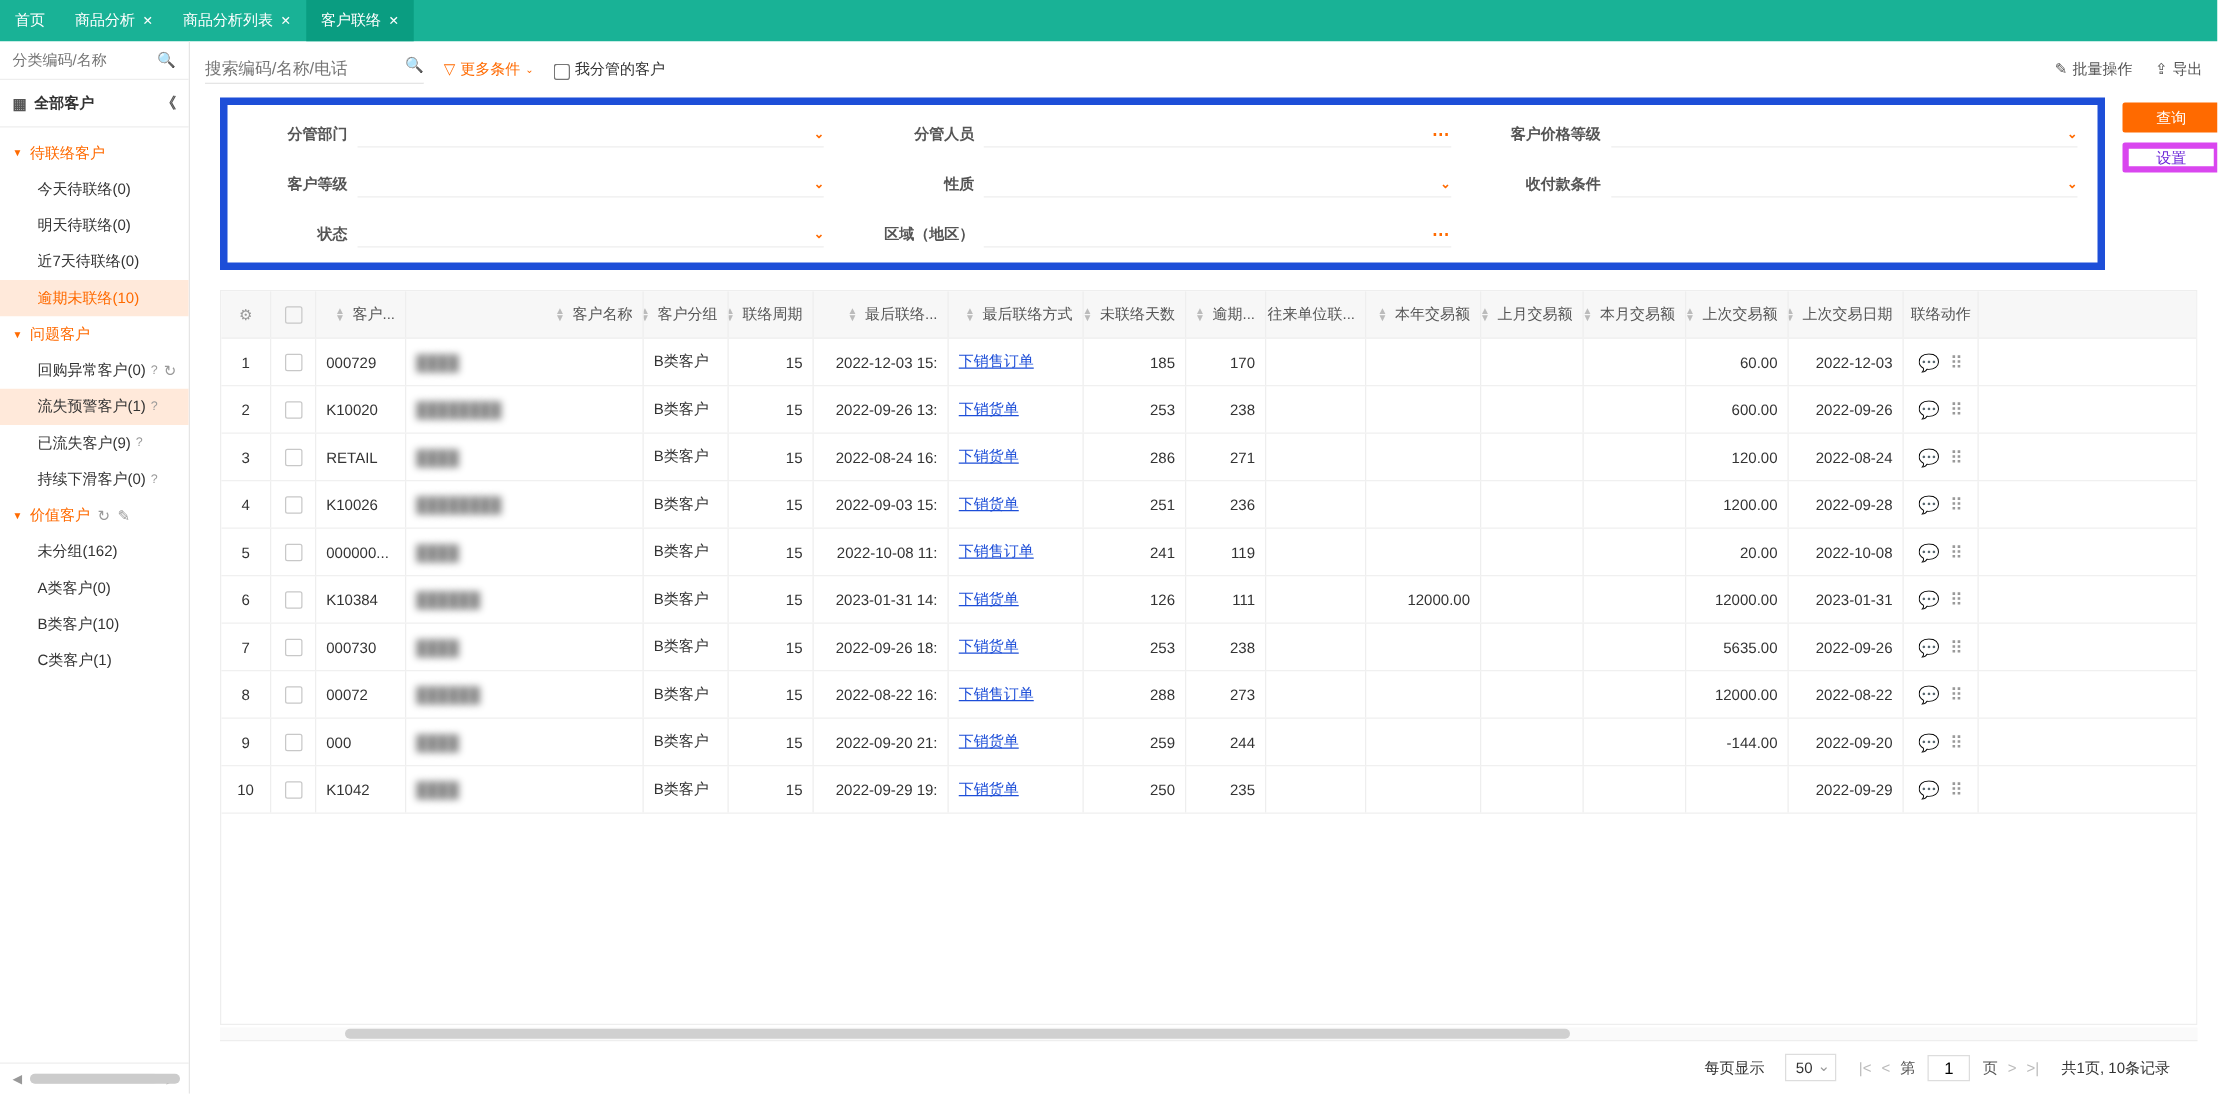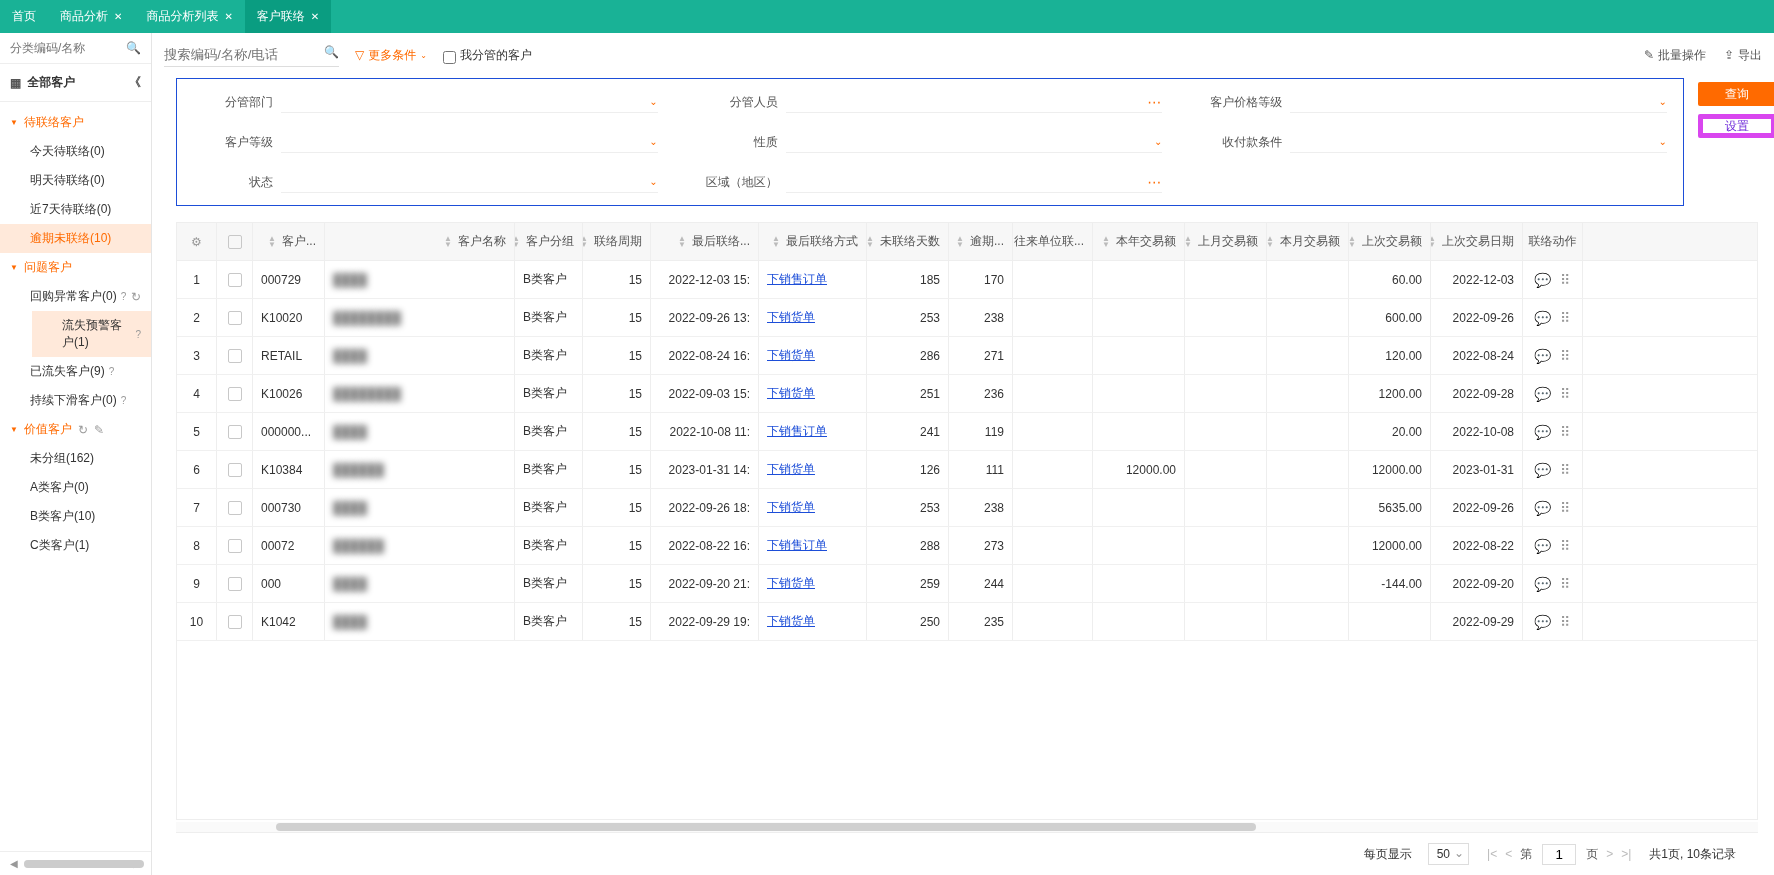--- a/index.html
+++ b/index.html
@@ -14,39 +14,39 @@
     .sb-search input { width: 100%; border: none; outline: none; font-size: 12px; color: #bbb; }
     .sb-search .mag { position: absolute; right: 10px; top: 8px; color: #ff6a00; }
     .sb-header { display: flex; align-items: center; padding: 10px 10px; font-weight: bold; border-bottom: 1px solid #eee; }
     .sb-header .collapse { margin-left: auto; font-size: 12px; color: #555; cursor: pointer; }
     .sb-header .dots { margin-right: 6px; color: #555; }
     .tree { flex: 1; overflow-y: auto; padding: 6px 0; }
     .tree-group { padding: 6px 10px; color: #ff6a00; display: flex; align-items: center; gap: 6px; font-size: 12px; }
     .tree-group .tri { font-size: 8px; }
     .tree-item { padding: 6px 10px 6px 30px; display: flex; align-items: center; gap: 4px; cursor: pointer; font-size: 12px; color: #333; }
     .tree-item.active { background: #ffe9da; color: #ff6a00; }
-    .tree-item.hl { background: #ffe9da; margin-left: 32px; }
+    .tree-item.hl { background: #ffe9da; }
     .tree-item .q { color: #999; font-size: 10px; }
     .tree-item .extra { margin-left: auto; display: flex; gap: 6px; color: #999; }
     .sb-footer { border-top: 1px solid #eee; padding: 6px 10px; display: flex; align-items: center; gap: 6px; color: #999; }
     .sb-footer .scroll { flex: 1; height: 8px; background: #eee; border-radius: 4px; position: relative; }
     .sb-footer .scroll::after { content: ''; position: absolute; left: 0; top: 0; width: 120px; height: 8px; background: #ccc; border-radius: 4px; }
     .sb-footer .arr { cursor: pointer; font-size: 10px; }
     .main { flex: 1; display: flex; flex-direction: column; overflow: hidden; }
     .toolbar { display: flex; align-items: center; padding: 10px 12px; gap: 16px; border-bottom: 1px solid #fff; }
     .main-search { position: relative; width: 175px; border-bottom: 1px solid #ddd; }
     .main-search input { width: 100%; border: none; outline: none; padding: 4px 0; }
     .main-search .mag { position: absolute; right: 0; top: 2px; color: #ff6a00; }
     .more-cond { color: #ff6a00; display: flex; align-items: center; gap: 4px; cursor: pointer; }
     .mycust { display: flex; align-items: flex-end; gap: 4px; }
     .mycust input { accent-color: #19b296; }
     .tool-right { margin-left: auto; display: flex; gap: 18px; color: #555; }
     .tool-right span { cursor: pointer; display: flex; align-items: center; gap: 4px; }
     .filters-wrap { display: flex; gap: 14px; padding: 0 16px 0 24px; }
-    .filters-body { flex: 1; border: 1px solid #1d4ed8; padding: 12px 16px; }
+    .filters-body { flex: 1; border: 6px solid #1d4ed8; padding: 12px 16px; font-weight: bold; }
     .filters { display: grid; grid-template-columns: repeat(3, 1fr); gap: 18px 40px; }
     .filter { display: flex; align-items: center; gap: 8px; }
     .filter .lbl { width: 80px; text-align: right; color: #555; font-size: 12px; }
     .filter .ctrl { flex: 1; border-bottom: 1px solid #eee; height: 22px; display: flex; align-items: center; justify-content: flex-end; }
     .filter .ctrl .chev { color: #ff6a00; font-size: 10px; }
     .filter .ctrl .more { color: #ff6a00; font-size: 14px; letter-spacing: 1px; }
     .filters-side { width: 60px; display: flex; flex-direction: column; gap: 8px; padding-top: 4px; }
     .btn { width: 78px; height: 24px; border-radius: 2px; display: flex; align-items: center; justify-content: center; cursor: pointer; font-size: 12px; }
     .btn.primary { background: #ff6a00; color: #fff; }
     .btn.outline { border: 5px solid #d946ef; color: #6d28d9; }

